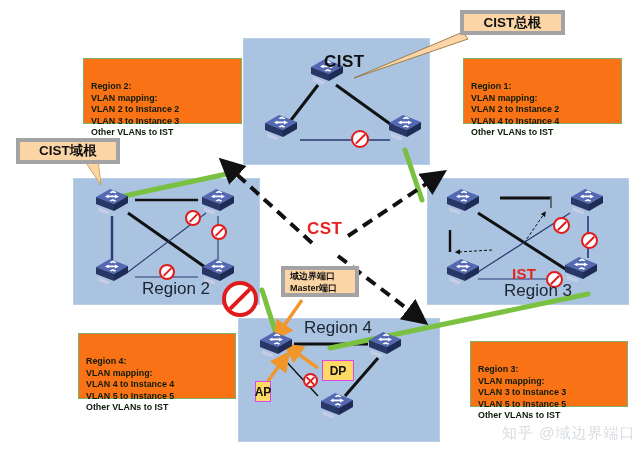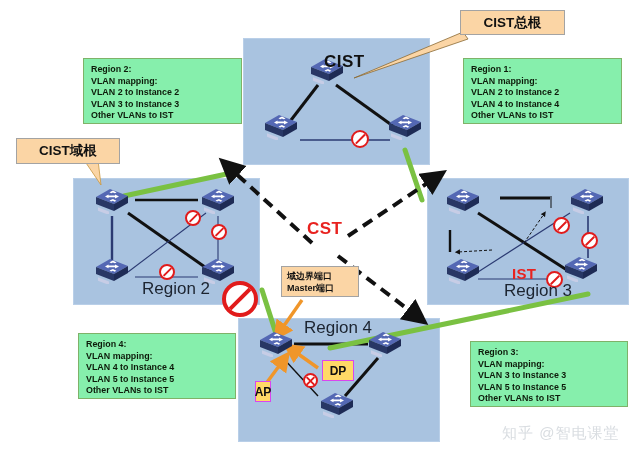--- a/index.html
+++ b/index.html
@@ -7,26 +7,26 @@
        font-family:"Liberation Sans","DejaVu Sans",sans-serif;}
   #stage{position:absolute;left:0;top:0;width:639px;height:452px;}
   svg.layer{position:absolute;left:0;top:0;width:639px;height:452px;overflow:visible;}
 
   
   .region-panel{position:absolute;background:#a9c3e0;border:1px solid #b9cfe8;}
   .region-label{position:absolute;color:#1c2430;font-size:17px;font-weight:400;
                 font-family:"Liberation Sans",sans-serif;white-space:nowrap;}
 
   
-  .info-box{position:absolute;background:#86efac;border:1px solid #7fb268;
+  .info-box{position:absolute;background:#f97316;border:1px solid #7fb268;
             color:#0d1b0a;font-size:8.9px;font-weight:bold;line-height:11.6px;
-            padding:5px 7px;box-sizing:border-box;white-space:pre-line;}
-
-  
-  .callout{position:absolute;background:#fbd5a5;border:1px solid #a3a3a3;
+            padding:22px 7px;box-sizing:border-box;white-space:pre-line;}
+
+  
+  .callout{position:absolute;background:#fbd5a5;border:4px solid #a3a3a3;
            color:#111;font-weight:bold;display:flex;align-items:center;
            justify-content:center;box-sizing:border-box;white-space:pre-line;
            text-align:center;line-height:12px;}
   .callout.big{font-size:13.5px;}
   .callout.small{font-size:9px;}
   .callout.tag{font-size:12px;background:#ffd966;border:1px solid #d946ef;}
 
   
   .txt{position:absolute;white-space:nowrap;font-weight:bold;}
   #cist-title{font-size:17px;color:#111;letter-spacing:.5px;}
@@ -337,21 +337,21 @@
     <div class="bar" style="width:11px;height:2px;margin-left:-5.5px;margin-top:-1px;transform:rotate(-45deg);"></div>
     <div class="bar" style="width:11px;height:2px;margin-left:-5.5px;margin-top:-1px;transform:rotate(45deg);"></div>
   </div>
 
   <div class="txt" id="cist-title" style="left:324px;top:8px;margin-top:44px;">CIST</div>
 
   <div class="txt" id="cst-label" style="left:307px;top:219px;">CST</div>
 
   <div class="txt" id="ist-label" style="left:512px;top:265px;">IST</div>
 
-  <div class="txt" id="watermark" style="left:502px;top:424px;">知乎 @智电课堂</div>
+  <div class="txt" id="watermark" style="left:502px;top:424px;">知乎 @域边界端口</div>
 
   <div class="region-label" style="left:142px;top:279px;">Region 2</div>
   <div class="region-label" style="left:504px;top:281px;">Region 3</div>
   <div class="region-label" style="left:304px;top:318px;">Region 4</div>
 
   <div class="info-box" style="left:83px;top:58px;width:159px;height:66px;">Region 2:
 VLAN mapping:
 VLAN 2 to Instance 2
 VLAN 3 to Instance 3
 Other VLANs to IST</div>

